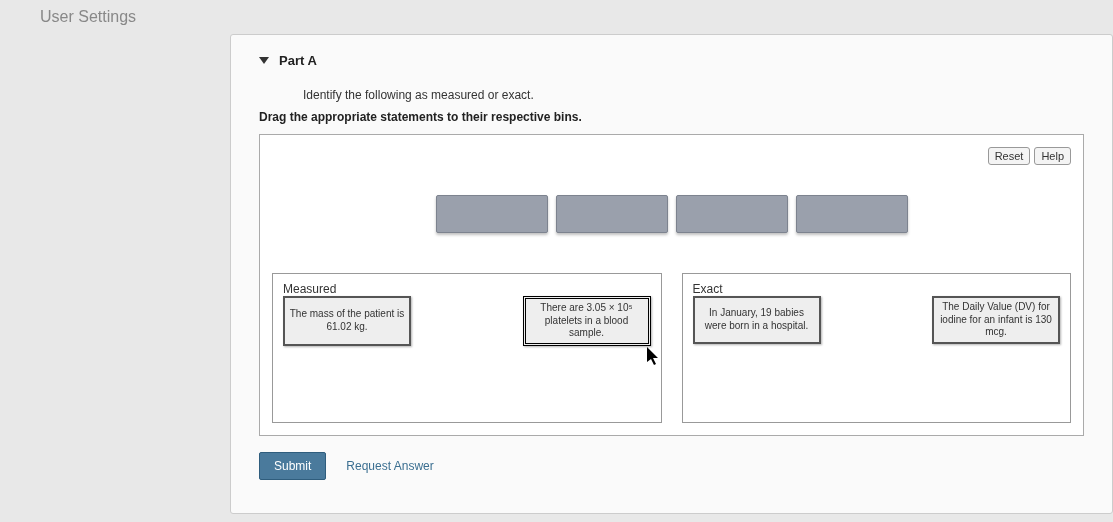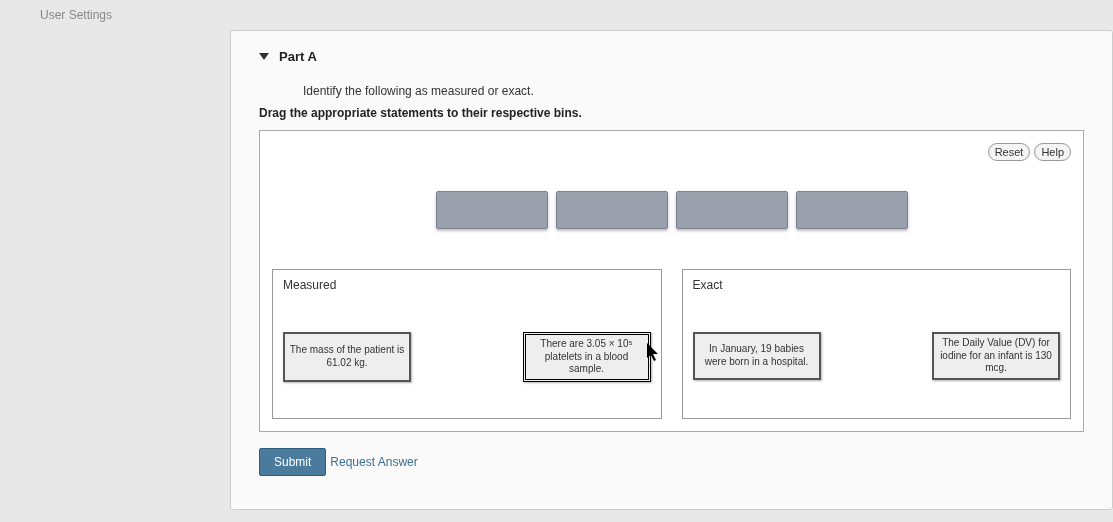--- a/index.html
+++ b/index.html
@@ -7,21 +7,21 @@
       font-family: Arial, Helvetica, sans-serif;
       background: #e8e8e8;
       width: 1113px;
       height: 522px;
       overflow: hidden;
       font-size: 12px;
     }
     .topbar {
       padding: 8px 20px 8px 40px;
       color: #888;
-      font-size: 12px;
+      font-size: 16px;
     }
     .main {
       margin-left: 230px;
       background: #fafafa;
       border: 1px solid #ccc;
       border-radius: 3px;
       min-height: 480px;
       padding: 18px 28px;
       position: relative;
     }
@@ -51,21 +51,21 @@
       display: flex;
       justify-content: flex-end;
       gap: 4px;
       margin-bottom: 30px;
     }
     .tbtn {
       border: 1px solid #999;
       background: #f4f4f4;
       font-size: 11px;
       padding: 2px 6px;
-      border-radius: 9px;
+      border-radius: 3px;
       cursor: pointer;
       color: #333;
     }
     .source-row {
       display: flex;
       justify-content: center;
       gap: 8px;
       margin-bottom: 40px;
     }
     .source-slot {
@@ -83,21 +83,20 @@
     .bin {
       flex: 1;
       border: 1px solid #999;
       min-height: 150px;
       padding: 8px 10px;
       background: #fff;
     }
     .bin-title {
       font-size: 12px;
       color: #333;
-      margin-bottom: 40px;
     }
     .bin-items {
       display: flex;
       justify-content: space-between;
       gap: 12px;
       flex-wrap: wrap;
     }
     .draggable {
       width: 128px;
       min-height: 36px;
@@ -113,21 +112,21 @@
       box-shadow: 1px 1px 2px rgba(0,0,0,0.3);
       line-height: 1.25;
     }
     .draggable.sel {
       border: 3px double #000;
     }
     .footer {
       margin-top: 16px;
       display: flex;
       align-items: center;
-      gap: 4px;
+      gap: 20px;
     }
     .submit {
       background: #4a7a9c;
       color: #fff;
       border: 1px solid #2f5d7d;
       padding: 6px 14px;
       font-size: 12px;
       border-radius: 2px;
       cursor: pointer;
     }

